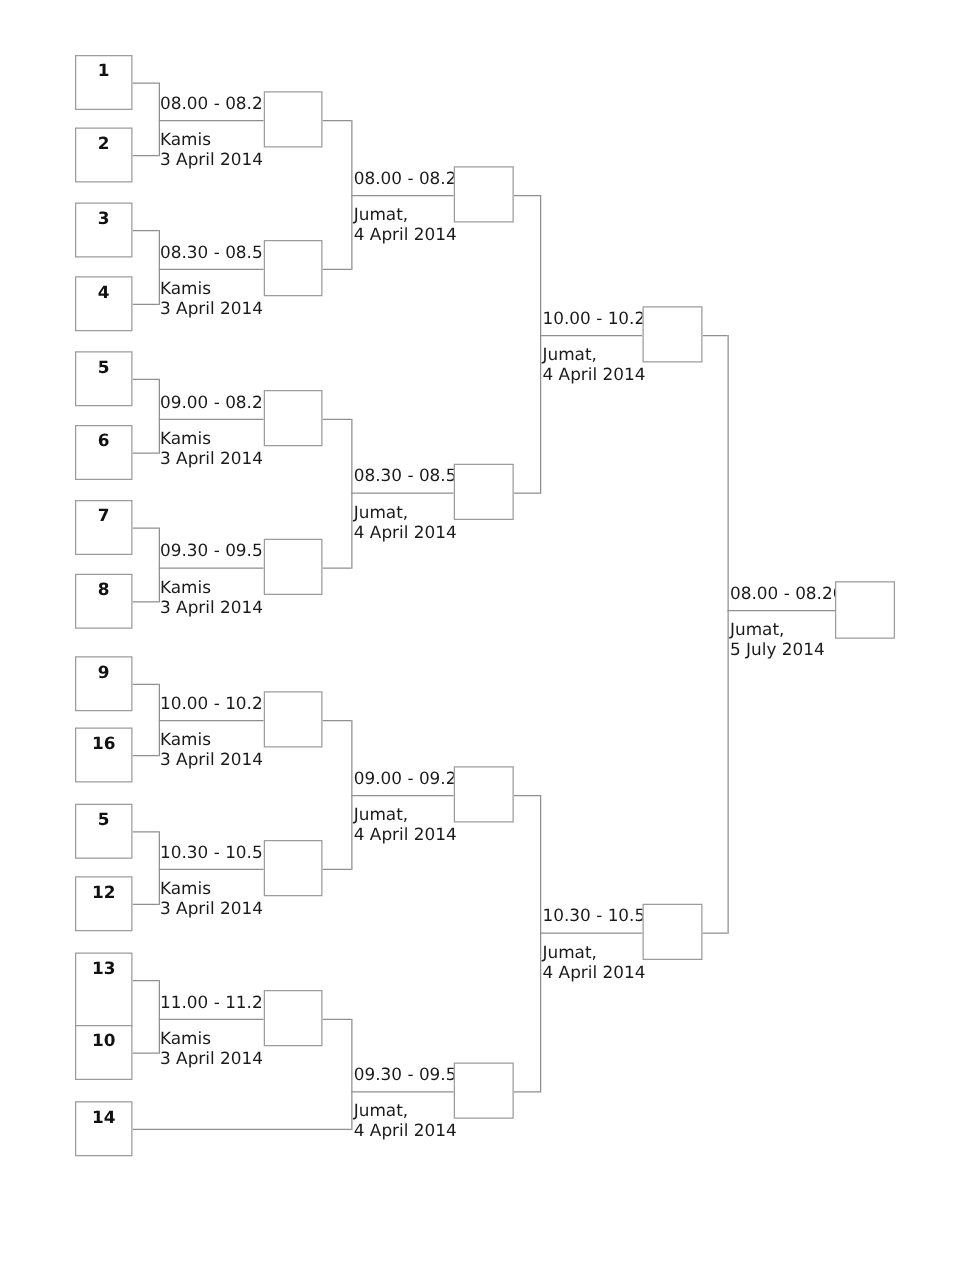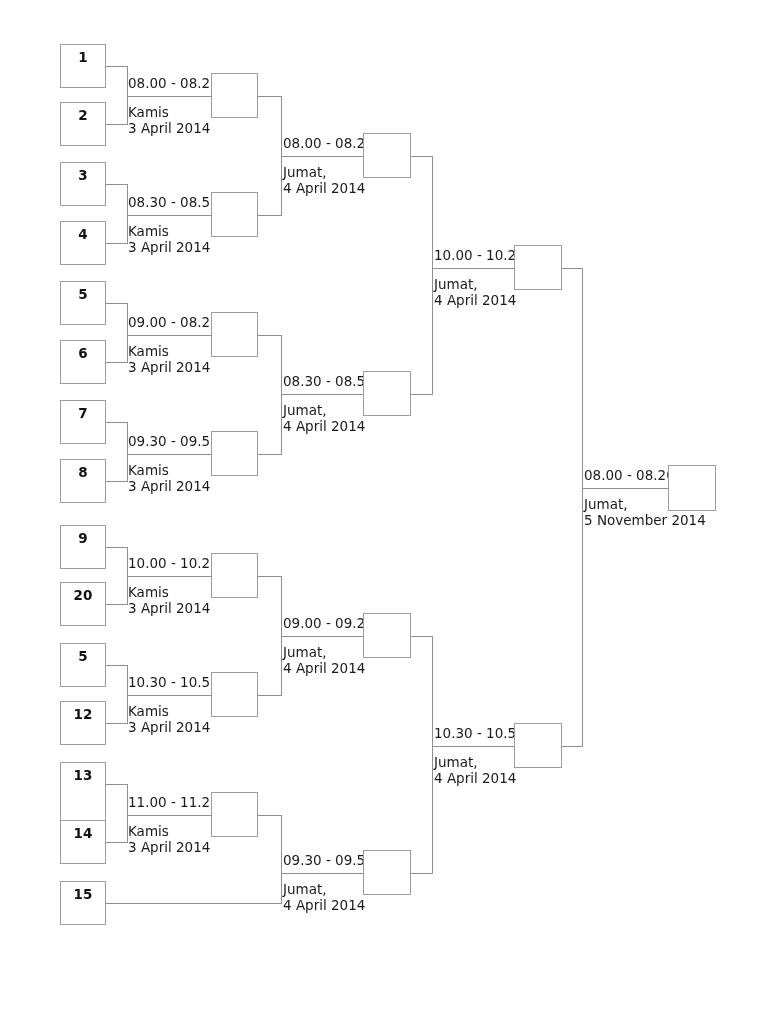--- a/index.html
+++ b/index.html
@@ -126,36 +126,36 @@
     <div class="match-label" style="left: 283px; top: 882px;">Jumat,</div>
     <div class="match-label" style="left: 283px; top: 898px;">4 April 2014</div>
     <div class="match-label" style="left: 434px; top: 248px;">10.00 - 10.20</div>
     <div class="match-label" style="left: 434px; top: 277px;">Jumat,</div>
     <div class="match-label" style="left: 434px; top: 293px;">4 April 2014</div>
     <div class="match-label" style="left: 434px; top: 726px;">10.30 - 10.50</div>
     <div class="match-label" style="left: 434px; top: 755px;">Jumat,</div>
     <div class="match-label" style="left: 434px; top: 771px;">4 April 2014</div>
     <div class="match-label" style="left: 584px; top: 468px;">08.00 - 08.20</div>
     <div class="match-label" style="left: 584px; top: 497px;">Jumat,</div>
-    <div class="match-label" style="left: 584px; top: 513px;">5 November 2014</div>
+    <div class="match-label" style="left: 584px; top: 513px;">5 July 2014</div>
     <div class="bracket-box seed-box" style="left: 60px; top: 44px; width: 46px; height: 44px;">1</div>
     <div class="bracket-box seed-box" style="left: 60px; top: 102px; width: 46px; height: 44px;">2</div>
     <div class="bracket-box seed-box" style="left: 60px; top: 162px; width: 46px; height: 44px;">3</div>
     <div class="bracket-box seed-box" style="left: 60px; top: 221px; width: 46px; height: 44px;">4</div>
     <div class="bracket-box seed-box" style="left: 60px; top: 281px; width: 46px; height: 44px;">5</div>
     <div class="bracket-box seed-box" style="left: 60px; top: 340px; width: 46px; height: 44px;">6</div>
     <div class="bracket-box seed-box" style="left: 60px; top: 400px; width: 46px; height: 44px;">7</div>
     <div class="bracket-box seed-box" style="left: 60px; top: 459px; width: 46px; height: 44px;">8</div>
     <div class="bracket-box seed-box" style="left: 60px; top: 525px; width: 46px; height: 44px;">9</div>
-    <div class="bracket-box seed-box" style="left: 60px; top: 582px; width: 46px; height: 44px;">20</div>
+    <div class="bracket-box seed-box" style="left: 60px; top: 582px; width: 46px; height: 44px;">16</div>
     <div class="bracket-box seed-box" style="left: 60px; top: 643px; width: 46px; height: 44px;">5</div>
     <div class="bracket-box seed-box" style="left: 60px; top: 701px; width: 46px; height: 44px;">12</div>
     <div class="bracket-box seed-box" style="left: 60px; top: 762px; width: 46px; height: 60px;">13</div>
-    <div class="bracket-box seed-box" style="left: 60px; top: 820px; width: 46px; height: 44px;">14</div>
-    <div class="bracket-box seed-box" style="left: 60px; top: 881px; width: 46px; height: 44px;">15</div>
+    <div class="bracket-box seed-box" style="left: 60px; top: 820px; width: 46px; height: 44px;">10</div>
+    <div class="bracket-box seed-box" style="left: 60px; top: 881px; width: 46px; height: 44px;">14</div>
     <div class="bracket-box" style="left: 211px; top: 73px; width: 47px; height: 45px;"></div>
     <div class="bracket-box" style="left: 211px; top: 192px; width: 47px; height: 45px;"></div>
     <div class="bracket-box" style="left: 211px; top: 312px; width: 47px; height: 45px;"></div>
     <div class="bracket-box" style="left: 211px; top: 431px; width: 47px; height: 45px;"></div>
     <div class="bracket-box" style="left: 211px; top: 553px; width: 47px; height: 45px;"></div>
     <div class="bracket-box" style="left: 211px; top: 672px; width: 47px; height: 45px;"></div>
     <div class="bracket-box" style="left: 211px; top: 792px; width: 47px; height: 45px;"></div>
     <div class="bracket-box" style="left: 363px; top: 133px; width: 48px; height: 45px;"></div>
     <div class="bracket-box" style="left: 363px; top: 371px; width: 48px; height: 45px;"></div>
     <div class="bracket-box" style="left: 363px; top: 613px; width: 48px; height: 45px;"></div>

